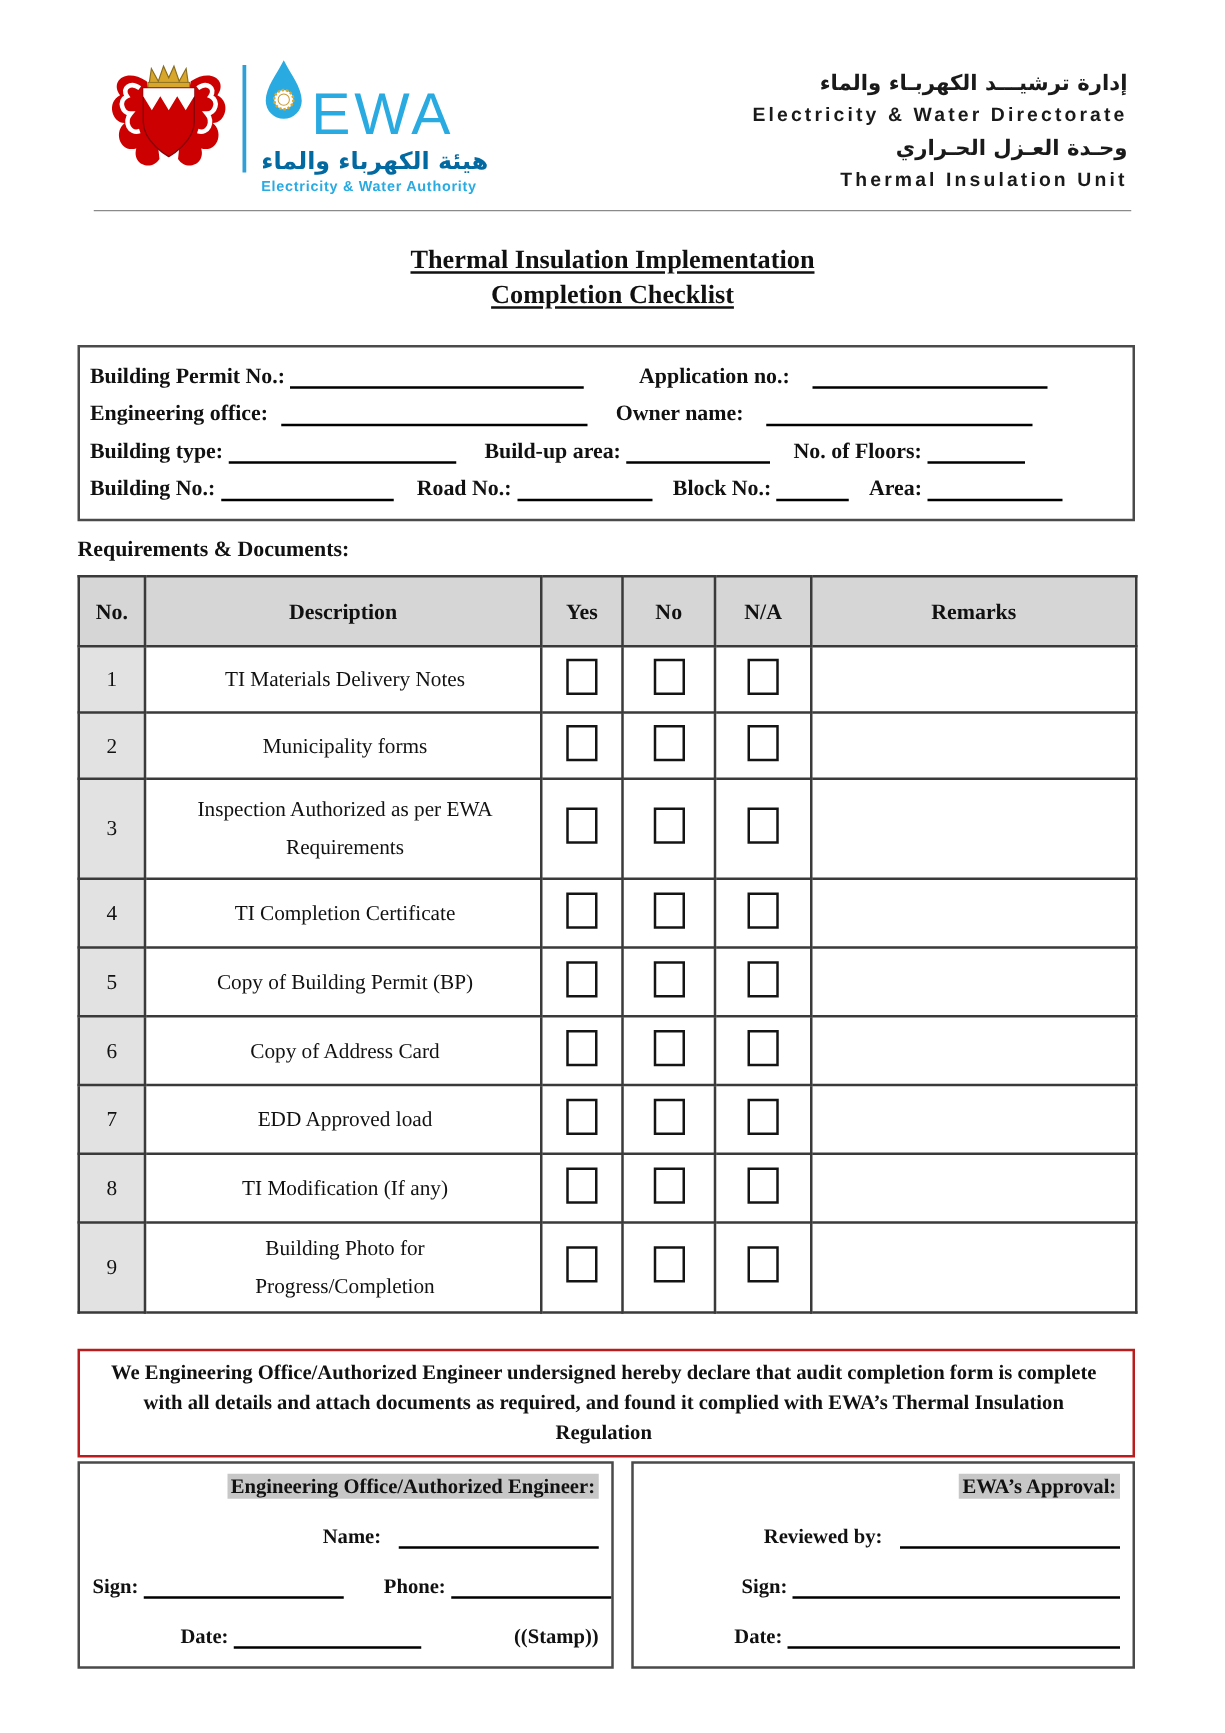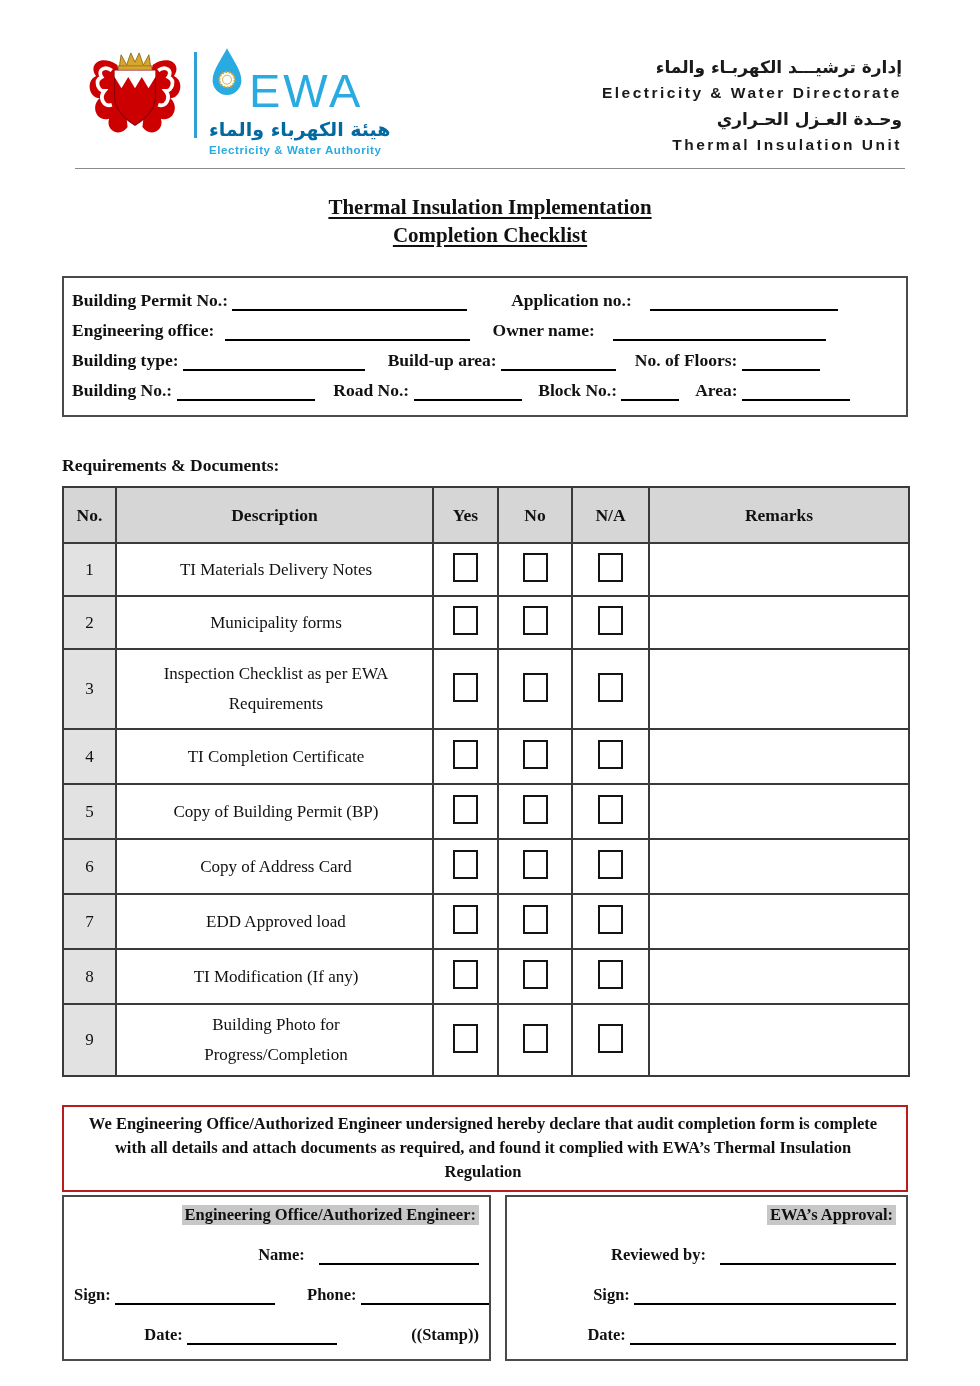--- a/index.html
+++ b/index.html
@@ -56,21 +56,21 @@
     padding:10px 8px 14px 8px;
   }
   .info-row { font-size:17.5px; font-weight:bold; margin-top:9px; white-space:nowrap; }
   .info-row:first-child { margin-top:2px; }
   .blank {
     display:inline-block; border-bottom:2px solid #000;
     height:1.02em; vertical-align:bottom;
   }
 
   
-  .section-label { margin:38px 0 0 62px; font-size:17.5px; font-weight:bold; }
+  .section-label { margin:12px 0 0 62px; font-size:17.5px; font-weight:bold; }
   table.req {
     border-collapse:collapse; table-layout:fixed;
     width:846px; margin:10px 0 0 62px;
     border:2.5px solid #3a3a3a;
   }
   table.req th, table.req td { border:2px solid #3a3a3a; }
   table.req th {
     background:#d6d6d6; font-size:17.5px; font-weight:bold; height:56px; text-align:center;
   }
   td.num { background:#e2e2e2; text-align:center; font-size:17px; }
@@ -225,21 +225,21 @@
       <tr class="h53">
         <td class="num">2</td>
         <td class="desc">Municipality forms</td>
         <td class="chk"><span class="checkbox"></span></td>
         <td class="chk"><span class="checkbox"></span></td>
         <td class="chk"><span class="checkbox"></span></td>
         <td class="remarks"></td>
       </tr>
       <tr class="h78">
         <td class="num">3</td>
-        <td class="desc"><span class="wrap2">Inspection Checklist as per EWA Requirements</span></td>
+        <td class="desc"><span class="wrap2">Inspection Authorized as per EWA Requirements</span></td>
         <td class="chk"><span class="checkbox"></span></td>
         <td class="chk"><span class="checkbox"></span></td>
         <td class="chk"><span class="checkbox"></span></td>
         <td class="remarks"></td>
       </tr>
       <tr class="h55">
         <td class="num">4</td>
         <td class="desc">TI Completion Certificate</td>
         <td class="chk"><span class="checkbox"></span></td>
         <td class="chk"><span class="checkbox"></span></td>

